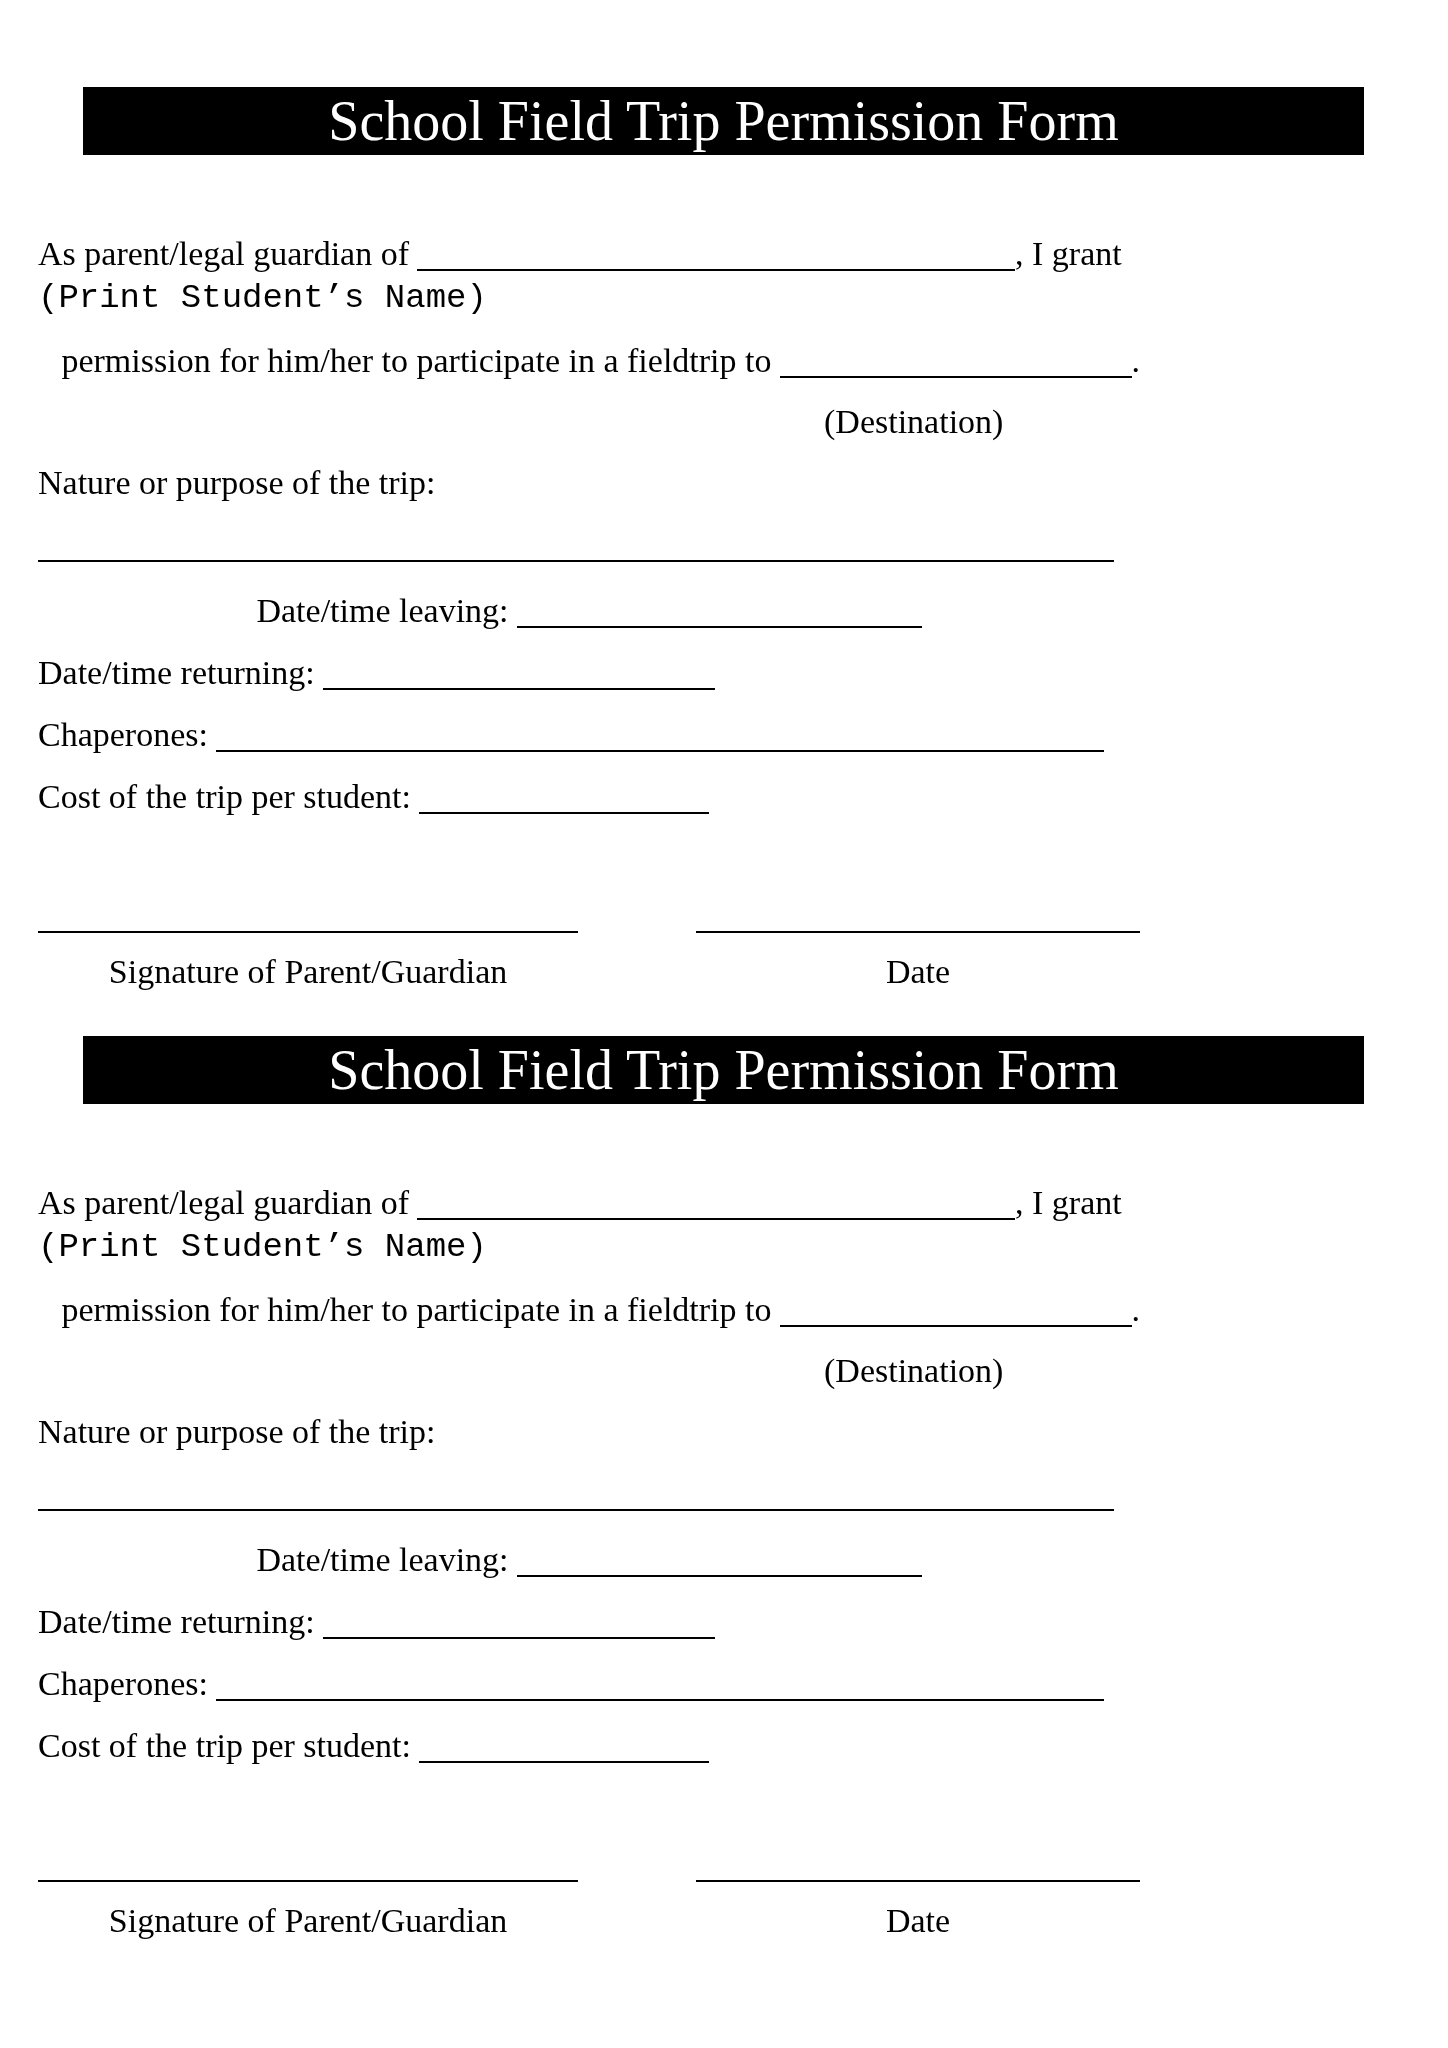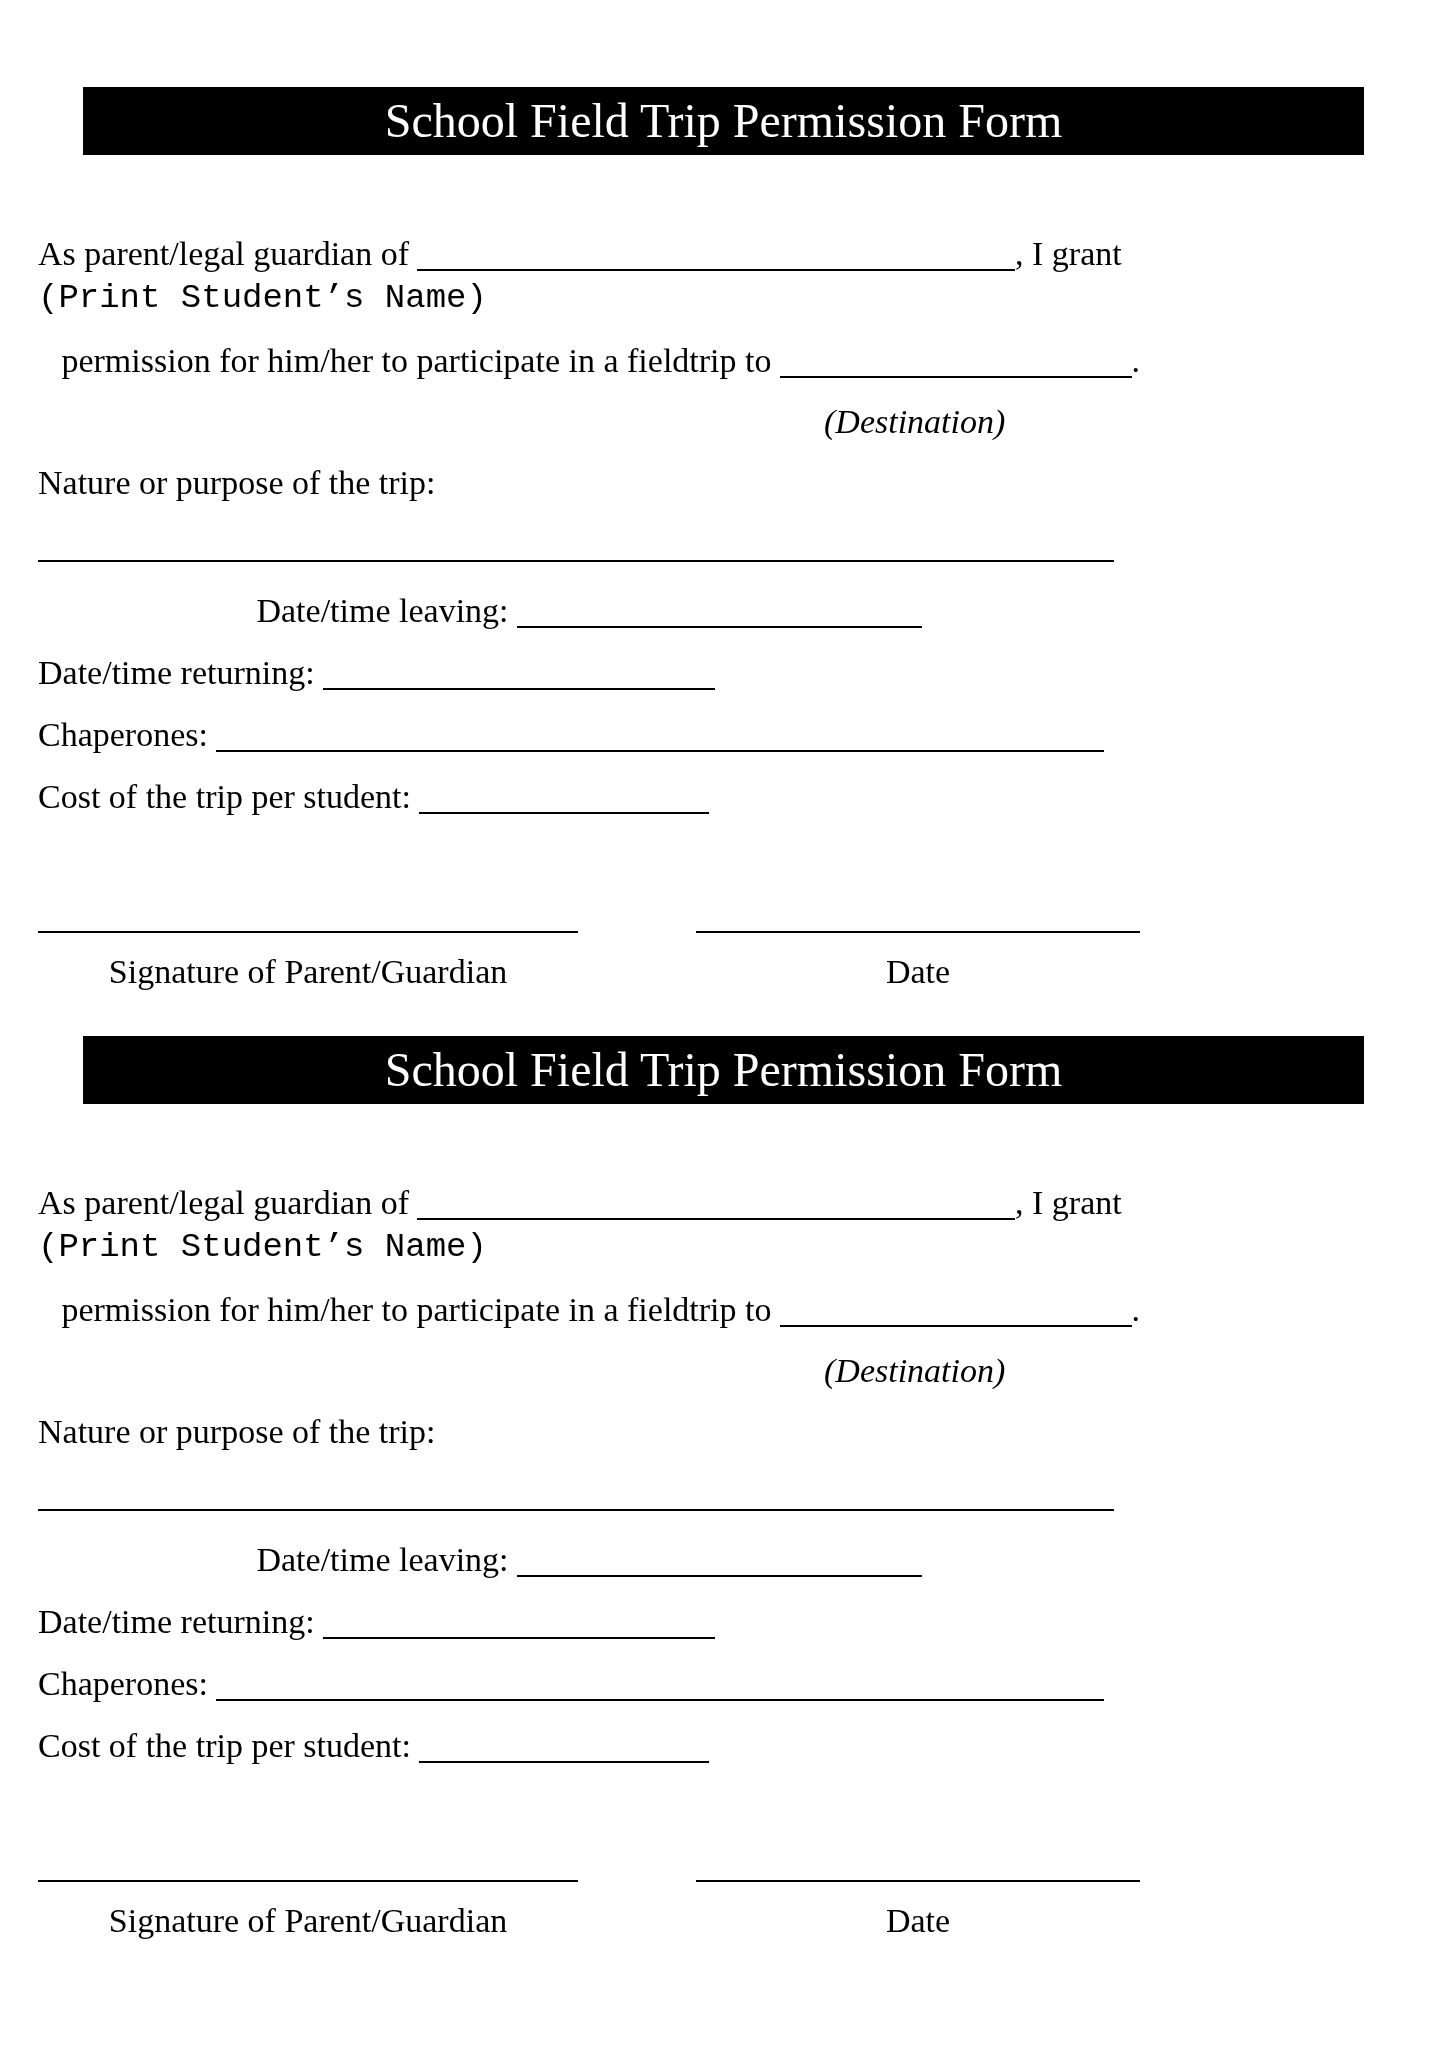--- a/index.html
+++ b/index.html
@@ -22,21 +22,21 @@
     height:68px;
     background:#000000;
     display:flex;
     align-items:center;
     justify-content:center;
   }
   .bar-first  { margin-top:87px; }
   .bar-second { margin-top:42px; }
   .bar .title {
     color:#ffffff;
-    font-size:48px;
+    font-size:56px;
     line-height:68px;
     white-space:nowrap;
   }
   .content { margin-left:38px; width:1102px; }
   .row { white-space:nowrap; }
   .blank {
     display:inline-block;
     border-bottom:2px solid #000000;
     height:1.1em;
     vertical-align:-0.18em;
@@ -44,21 +44,21 @@
   }
   .blank-name        { width:598px; }
   .blank-destination { width:352px; }
   .blank-leaving     { width:405px; }
   .blank-returning   { width:392px; }
   .blank-chaperones  { width:888px; }
   .blank-cost        { width:290px; }
   .row-guardian    { margin-top:76px; }
   .row-printname   { margin-top:0;font-family:Liberation Mono, monospace; }
   .row-permission  { margin-top:17px;text-align:right; }
-  .row-destination { margin-top:16px; padding-left:786px;font-style:italic; }
+  .row-destination { margin-top:16px; padding-left:786px; }
   .row-nature      { margin-top:16px; }
   .nature-line {
     margin-top:55px;
     width:1076px;
     border-bottom:2px solid #000000;
   }
   .row-leaving    { margin-top:26px;text-align:center; }
   .row-returning  { margin-top:17px; }
   .row-chaperones { margin-top:17px; }
   .row-cost       { margin-top:17px; }

